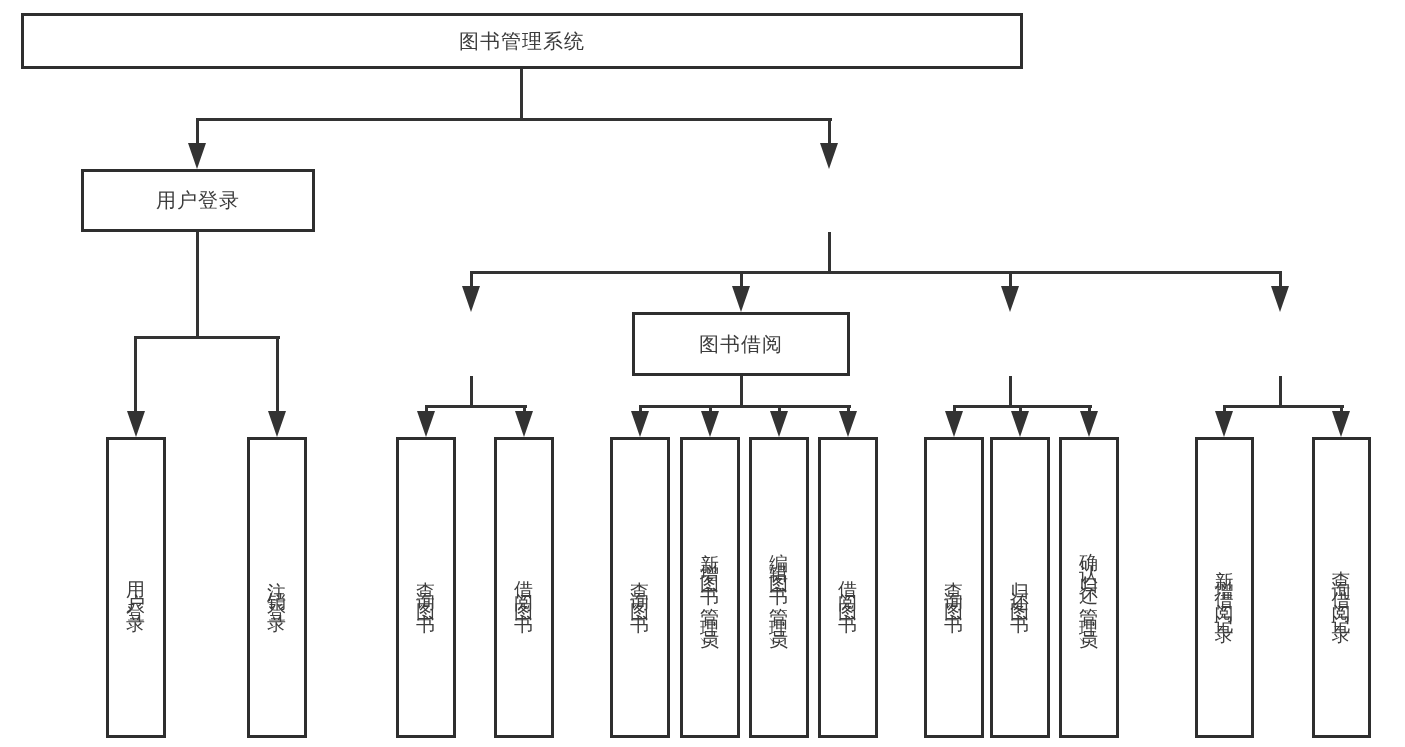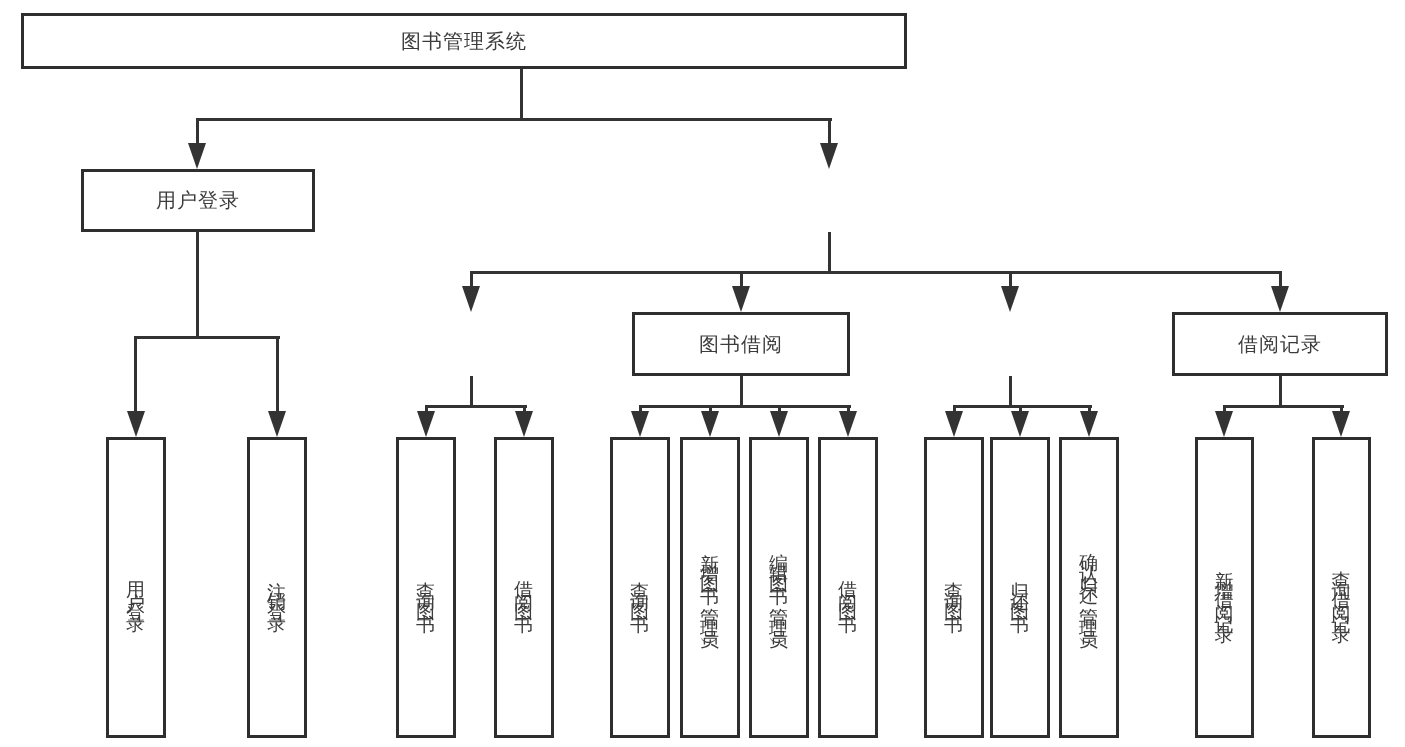--- a/index.html
+++ b/index.html
@@ -26,21 +26,21 @@
   .watermark{
     position:absolute;left:1183px;top:712px;font-size:19px;line-height:25px;
     color:rgba(134,134,134,0.85);white-space:nowrap;z-index:5;
   }
 </style>
 </head>
 <body>
 
 <div class="canvas">
 
-  <div class="box" style="left:21px;top:13px;width:886px;height:56px;text-align:right;">
+  <div class="box" style="left:21px;top:13px;width:1002px;height:56px;text-align:right;">
     <span class="hlabel">图书管理系统</span>
   </div>
 
   <div class="vline" style="left:520px;top:69px;height:52px;"></div>
   <div class="hline" style="left:196px;top:118px;width:636px;"></div>
   <div class="vline" style="left:196px;top:118px;height:30px;"></div>
   <div class="arrow" style="left:188px;top:143px;"></div>
   <div class="vline" style="left:828px;top:118px;height:30px;"></div>
   <div class="arrow" style="left:820px;top:143px;"></div>
 
@@ -61,23 +61,20 @@
   <div class="arrow" style="left:462px;top:286px;"></div>
   <div class="vline" style="left:740px;top:271px;height:18px;"></div>
   <div class="arrow" style="left:732px;top:286px;"></div>
   <div class="vline" style="left:1009px;top:271px;height:18px;"></div>
   <div class="arrow" style="left:1001px;top:286px;"></div>
   <div class="vline" style="left:1279px;top:271px;height:18px;"></div>
   <div class="arrow" style="left:1271px;top:286px;"></div>
 
   <div class="box" style="left:632px;top:312px;width:218px;height:64px;">
     <span class="hlabel">图书借阅</span>
-  </div>
-  <div class="box" style="left:1172px;top:312px;width:216px;height:64px;">
-    <span class="hlabel">借阅记录</span>
   </div>
 
   <div class="vline" style="left:470px;top:376px;height:32px;"></div>
   <div class="hline" style="left:425px;top:405px;width:102px;"></div>
   <div class="vline" style="left:425px;top:405px;height:10px;"></div>
   <div class="arrow" style="left:417px;top:411px;"></div>
   <div class="vline" style="left:523px;top:405px;height:10px;"></div>
   <div class="arrow" style="left:515px;top:411px;"></div>
 
   <div class="vline" style="left:740px;top:376px;height:32px;"></div>

